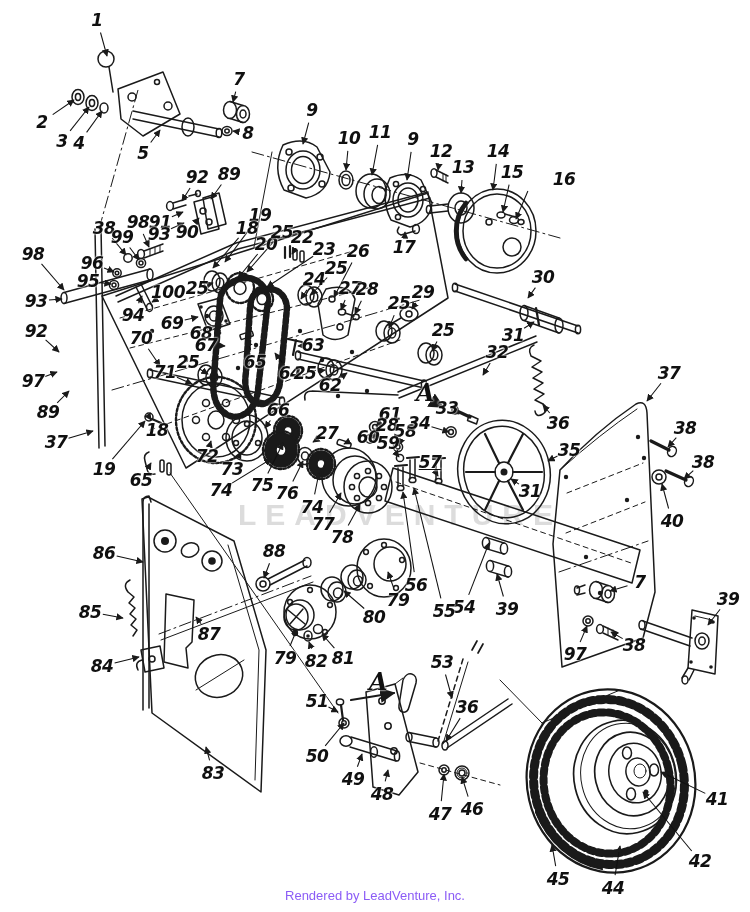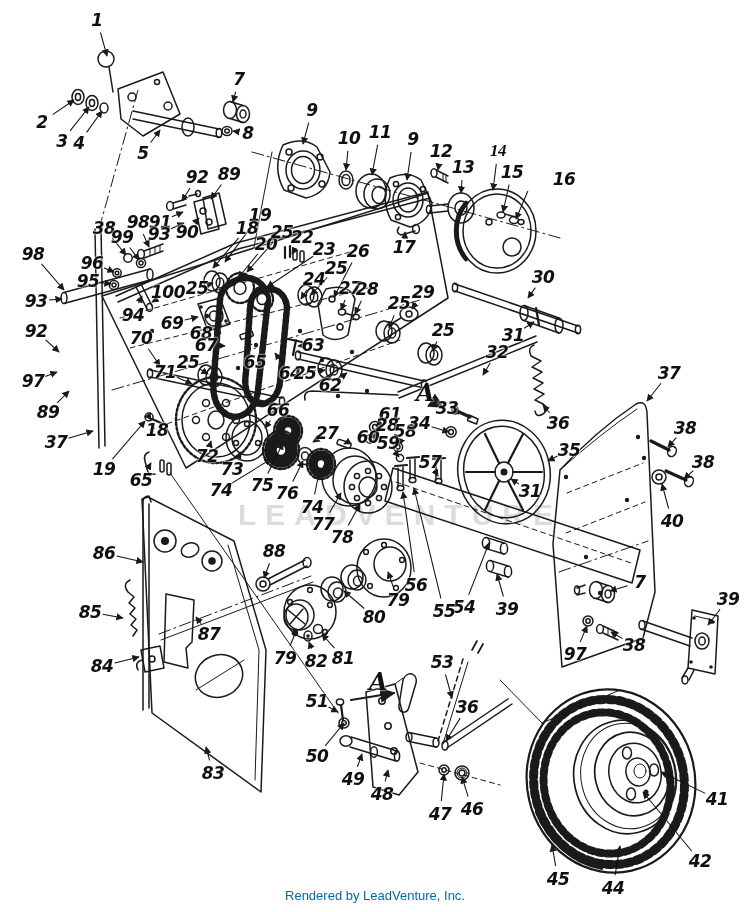--- a/index.html
+++ b/index.html
@@ -9,21 +9,21 @@
              font:700 30px "Liberation Sans",sans-serif;letter-spacing:9px;
              color:#dcdcdc;white-space:nowrap;user-select:none}
   svg.art{position:absolute;left:0;top:0;z-index:2}
   .labels{position:absolute;left:0;top:0;width:750px;height:912px;z-index:3;pointer-events:none}
   .part-label{position:absolute;transform:translate(-50%,-50%);
               font:italic 600 17px "DejaVu Sans",sans-serif;color:#101010;
               white-space:nowrap;letter-spacing:-0.5px;
               text-shadow:0 0 2px #fff,0 0 2px #fff}
   .part-label-big{font:italic 700 24px "DejaVu Serif",serif}
   .caption{position:absolute;left:0;right:0;top:888px;z-index:3;text-align:center;
-           font:13px "Liberation Sans",sans-serif;color:#0369a1}
+           font:13px "Liberation Sans",sans-serif;color:#8b5cf6}
   
   .w1{stroke-width:1}.w17{stroke-width:1.7}.w2{stroke-width:2.2}.w3{stroke-width:3.2}
   .dash{stroke-dasharray:5 4}.dd{stroke-dasharray:12 4 2 4}
   .chain{stroke-width:6.5;stroke-dasharray:3.5 3}
   .teeth{stroke-width:2.4;stroke-dasharray:2.6 2.2}
   .dark{fill:#1a1a1a}.white{fill:#fff}
   .dot{fill:#1a1a1a;stroke:none}
 </style>
 </head>
 <body>
@@ -593,21 +593,21 @@
       <div class="part-label" style="left: 79px; top: 143px;">4</div>
       <div class="part-label" style="left: 143px; top: 153px;">5</div>
       <div class="part-label" style="left: 239px; top: 79px;">7</div>
       <div class="part-label" style="left: 248px; top: 133px;">8</div>
       <div class="part-label" style="left: 312px; top: 110px;">9</div>
       <div class="part-label" style="left: 349px; top: 138px;">10</div>
       <div class="part-label" style="left: 380px; top: 132px;">11</div>
       <div class="part-label" style="left: 413px; top: 139px;">9</div>
       <div class="part-label" style="left: 441px; top: 151px;">12</div>
       <div class="part-label" style="left: 463px; top: 167px;">13</div>
-      <div class="part-label" style="left: 498px; top: 151px; font-family: Liberation Serif, serif;">14</div>
+      <div class="part-label" style="left: 498px; top: 151px;">14</div>
       <div class="part-label" style="left: 512px; top: 172px;">15</div>
       <div class="part-label" style="left: 564px; top: 179px;">16</div>
       <div class="part-label" style="left: 404px; top: 247px;">17</div>
       <div class="part-label" style="left: 197px; top: 177px;">92</div>
       <div class="part-label" style="left: 229px; top: 174px;">89</div>
       <div class="part-label" style="left: 138px; top: 222px;">98</div>
       <div class="part-label" style="left: 104px; top: 228px;">38</div>
       <div class="part-label" style="left: 122px; top: 237px;">99</div>
       <div class="part-label" style="left: 160px; top: 222px;">91</div>
       <div class="part-label" style="left: 159px; top: 234px;">93</div>
@@ -650,21 +650,21 @@
       <div class="part-label" style="left: 330px; top: 385px;">62</div>
       <div class="part-label" style="left: 278px; top: 410px;">66</div>
       <div class="part-label" style="left: 327px; top: 433px;">27</div>
       <div class="part-label" style="left: 368px; top: 437px;">60</div>
       <div class="part-label" style="left: 390px; top: 414px;">61</div>
       <div class="part-label" style="left: 387px; top: 425px;">28</div>
       <div class="part-label" style="left: 405px; top: 431px;">58</div>
       <div class="part-label" style="left: 419px; top: 423px;">34</div>
       <div class="part-label" style="left: 447px; top: 408px;">33</div>
       <div class="part-label" style="left: 388px; top: 443px;">59</div>
-      <div class="part-label" style="left: 430px; top: 462px;">57</div>
+      <div class="part-label" style="left: 430px; top: 462px; text-decoration: underline;">57</div>
       <div class="part-label" style="left: 423px; top: 292px;">29</div>
       <div class="part-label" style="left: 399px; top: 303px;">25</div>
       <div class="part-label" style="left: 443px; top: 330px;">25</div>
       <div class="part-label" style="left: 543px; top: 277px;">30</div>
       <div class="part-label" style="left: 513px; top: 335px;">31</div>
       <div class="part-label" style="left: 497px; top: 352px;">32</div>
       <div class="part-label" style="left: 558px; top: 423px;">36</div>
       <div class="part-label" style="left: 569px; top: 450px;">35</div>
       <div class="part-label" style="left: 530px; top: 491px;">31</div>
       <div class="part-label part-label-big" style="left: 425px; top: 392px;">A</div>

